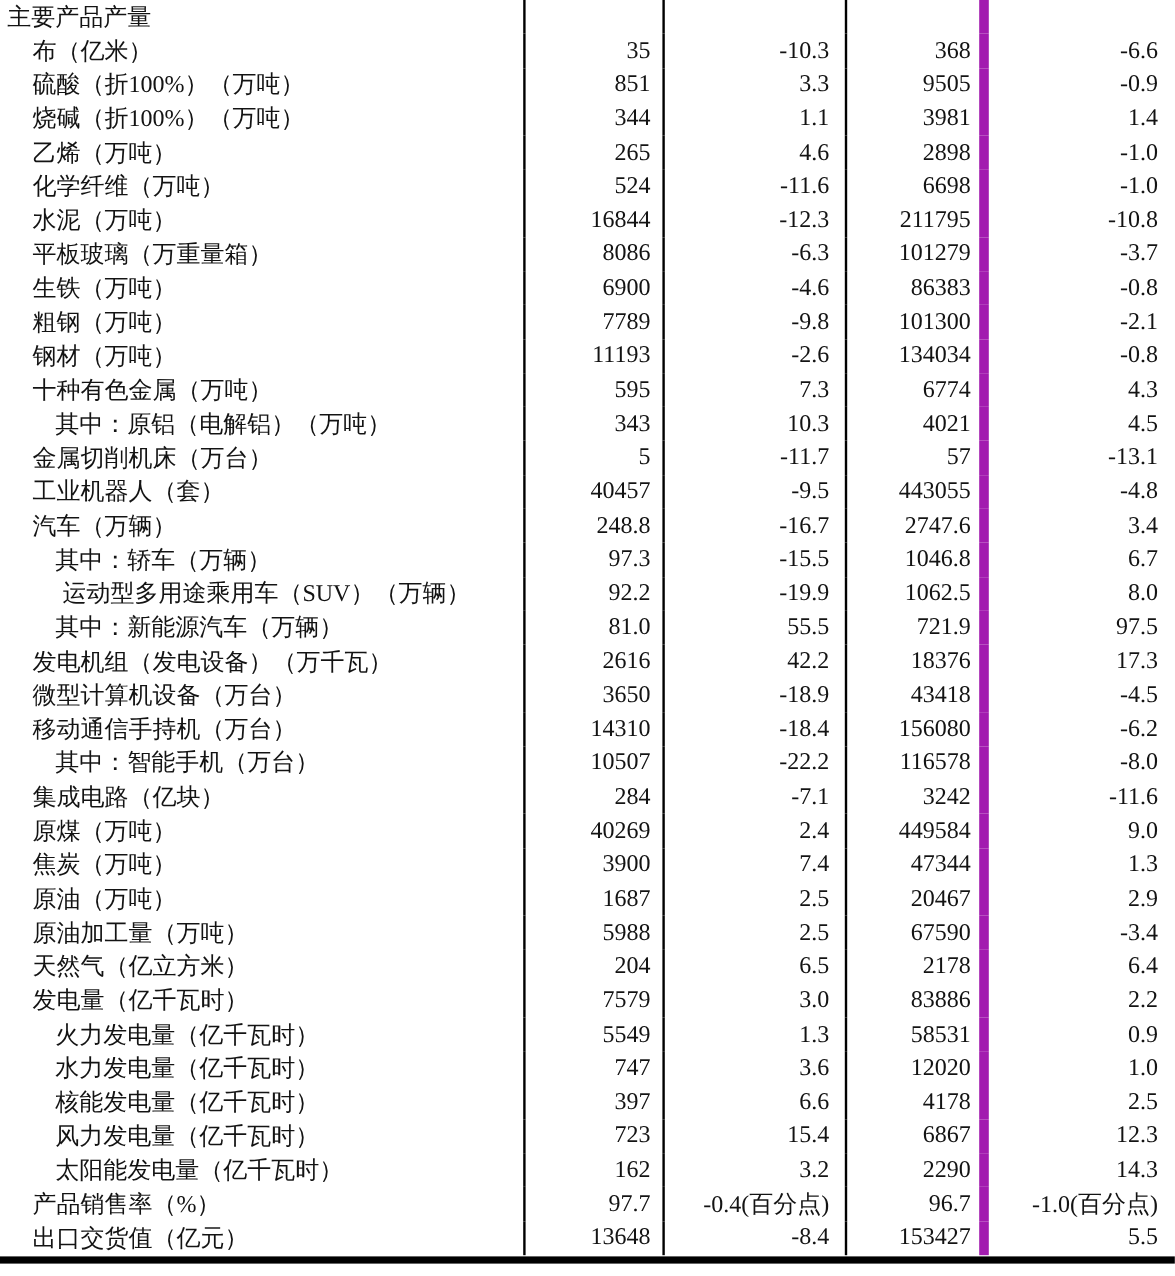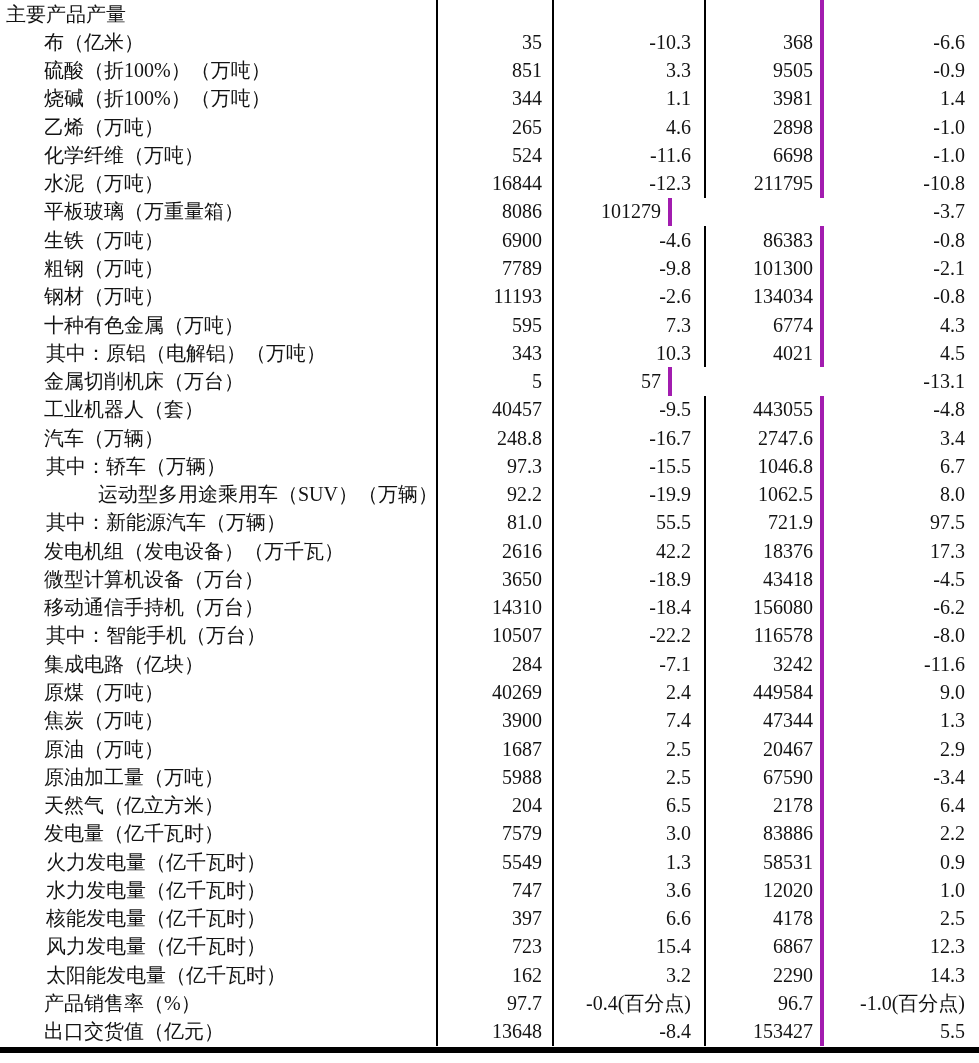--- a/index.html
+++ b/index.html
@@ -46,33 +46,33 @@
     padding-right: 10px;
   }
   .c-v2 {
     width: 152px;
     border-right: 2px solid #000;
     justify-content: flex-end;
     padding-right: 13px;
   }
   .c-v3 {
     width: 118px;
-    border-right: 4px solid #a21caf;
+    border-right: 8px solid #a21caf;
     justify-content: flex-end;
     padding-right: 7px;
   }
   .c-v4 {
     flex: 1;
     justify-content: flex-end;
     padding-right: 14px;
   }
   .ind0 { padding-left: 6px; }
-  .ind1 { padding-left: 44px; }
+  .ind1 { padding-left: 27px; }
   .ind2 { padding-left: 46px; }
-  .ind3 { padding-left: 98px; text-align: right; }
+  .ind3 { padding-left: 52px; text-align: right; }
   .bottom-rule {
     position: absolute;
     left: 0;
     top: 1047px;
     width: 979px;
     height: 6px;
     background: #000;
   }
 </style>
 </head>
@@ -124,20 +124,21 @@
     <div class="row">
       <div class="cell c-name ind1">水泥（万吨）</div>
       <div class="cell c-v1">16844</div>
       <div class="cell c-v2">-12.3</div>
       <div class="cell c-v3">211795</div>
       <div class="cell c-v4">-10.8</div>
     </div>
     <div class="row">
       <div class="cell c-name ind1">平板玻璃（万重量箱）</div>
       <div class="cell c-v1">8086</div>
+      <div class="cell c-v2">-6.3</div>
       <div class="cell c-v3">101279</div>
       <div class="cell c-v4">-3.7</div>
     </div>
     <div class="row">
       <div class="cell c-name ind1">生铁（万吨）</div>
       <div class="cell c-v1">6900</div>
       <div class="cell c-v2">-4.6</div>
       <div class="cell c-v3">86383</div>
       <div class="cell c-v4">-0.8</div>
     </div>
@@ -165,20 +166,21 @@
     <div class="row">
       <div class="cell c-name ind2">其中：原铝（电解铝）（万吨）</div>
       <div class="cell c-v1">343</div>
       <div class="cell c-v2">10.3</div>
       <div class="cell c-v3">4021</div>
       <div class="cell c-v4">4.5</div>
     </div>
     <div class="row">
       <div class="cell c-name ind1">金属切削机床（万台）</div>
       <div class="cell c-v1">5</div>
+      <div class="cell c-v2">-11.7</div>
       <div class="cell c-v3">57</div>
       <div class="cell c-v4">-13.1</div>
     </div>
     <div class="row">
       <div class="cell c-name ind1">工业机器人（套）</div>
       <div class="cell c-v1">40457</div>
       <div class="cell c-v2">-9.5</div>
       <div class="cell c-v3">443055</div>
       <div class="cell c-v4">-4.8</div>
     </div>

